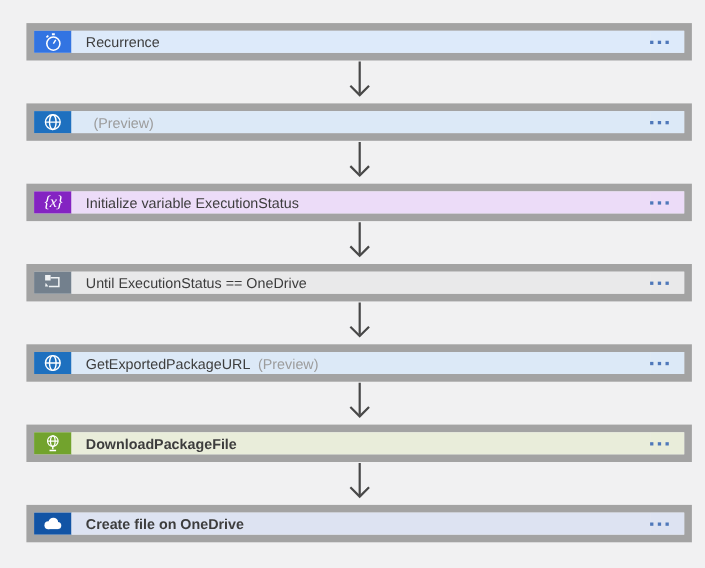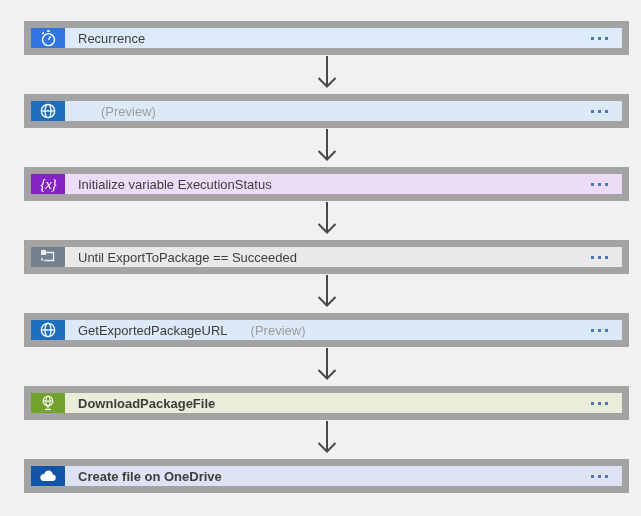--- a/index.html
+++ b/index.html
@@ -30,21 +30,21 @@
   .var-glyph{
     color:#fff;font-size:15px;line-height:1;
     font-family:"Liberation Serif","DejaVu Serif",serif;
     font-style:italic;letter-spacing:-1px;
   }
   .label-area{
     flex:1;display:flex;align-items:center;
     padding-left:13px;overflow:hidden;white-space:nowrap;
   }
   .step-label{font-size:13px;color:#3d3d3d;}
-  .preview-label{font-size:13px;color:#9c9c9c;margin-left:23px;}
+  .preview-label{font-size:13px;color:#9c9c9c;margin-left:7px;}
   .menu-btn{
     display:flex;align-items:center;justify-content:flex-end;
     padding-right:14px;gap:4px;cursor:pointer;
   }
   .menu-btn i{
     width:3px;height:3px;background:currentColor;display:block;
   }
   .arrow{
     position:absolute;width:36px;height:39px;
     pointer-events:none;
@@ -130,21 +130,21 @@
 
   <div class="card" style="top:240px">
     <div class="icon-block" style="background-color: rgb(115, 128, 141);">
       <svg width="18" height="18" viewBox="0 0 18 18" fill="none" stroke="#eef1f3" stroke-width="1.4">
         <path d="M7 4.5 H14.5 V12.5 H5.5"></path>
         <rect x="2" y="2" width="5" height="5" fill="#eef1f3" stroke="none"></rect>
         <path d="M2.5 9 L5 12.5 L2 12.5 Z" fill="#eef1f3" stroke="none"></path>
       </svg>
     </div>
     <div class="label-area" style="background-color: rgb(233, 233, 234);">
-      <span class="step-label">Until ExportToPackage == Succeeded</span>
+      <span class="step-label">Until ExecutionStatus == OneDrive</span>
     </div>
     <div class="menu-btn" style="background-color: rgb(233, 233, 234); color: rgb(79, 120, 186);">
       <i></i>
         <i></i>
         <i></i>
     </div>
   </div>
 
   <div class="arrow" style="left:309px;top:274px">
     <svg width="36" height="39" viewBox="0 0 36 39" fill="none" stroke="#484848" stroke-width="2">

